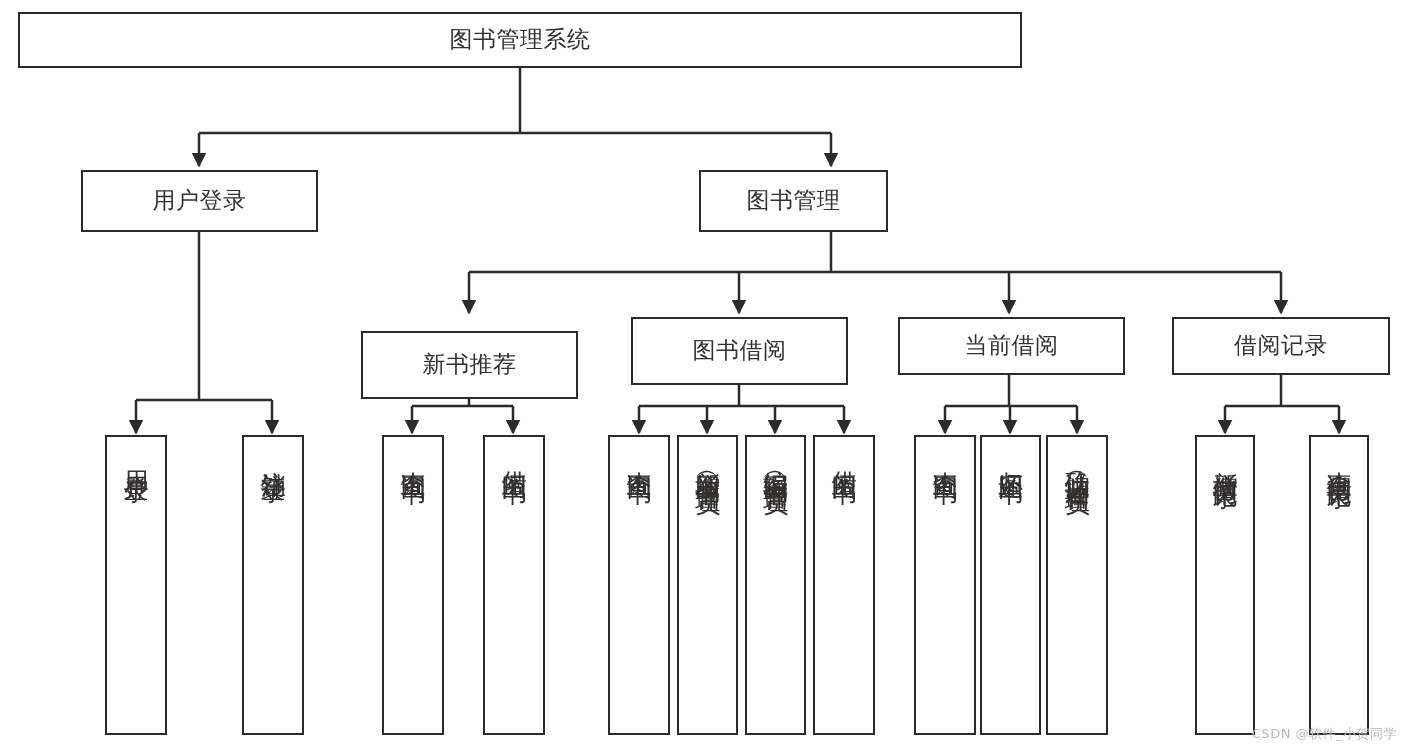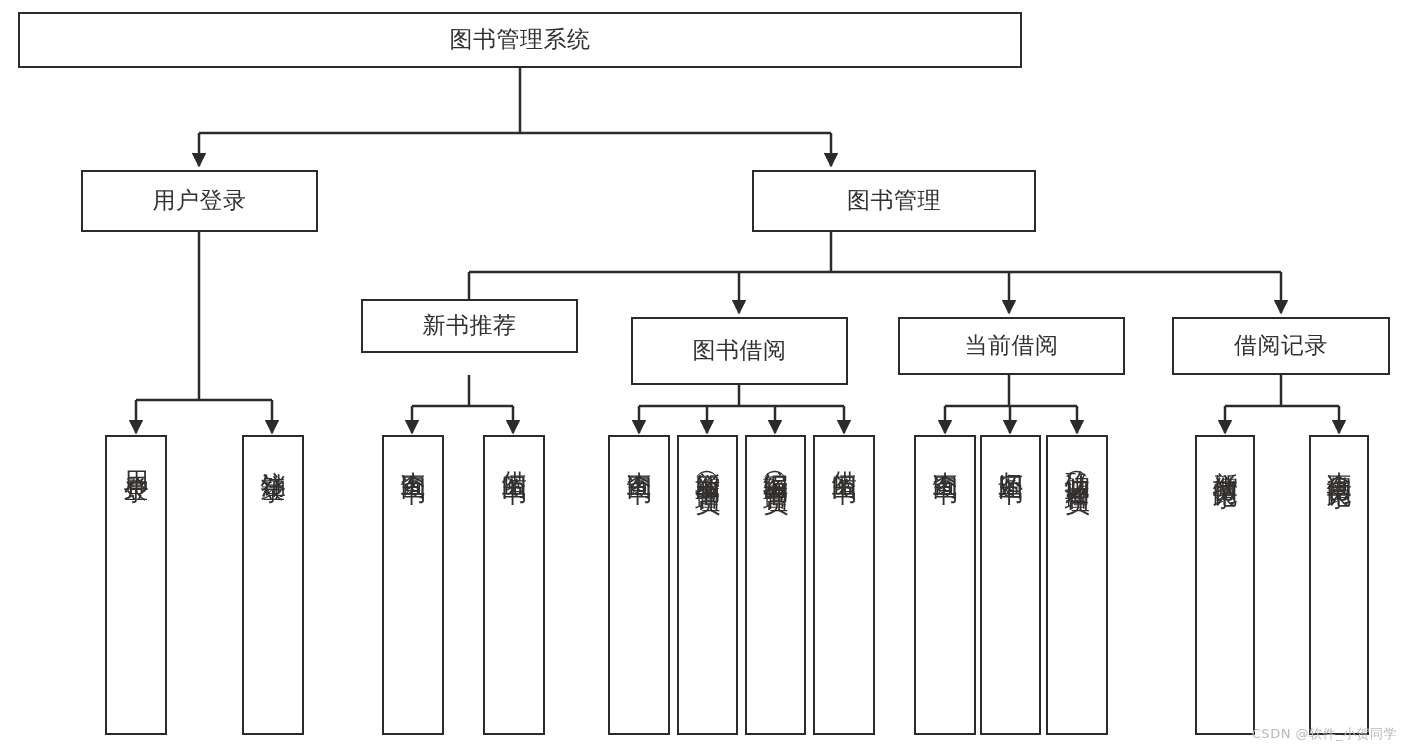--- a/index.html
+++ b/index.html
@@ -133,25 +133,25 @@
     </g>
   </svg>
 
   <div class="node h root" style="left:18px; top:12px; width:1004px; height:56px;">
     <span class="node-label">图书管理系统</span>
   </div>
 
   <div class="node h" style="left:81px; top:170px; width:237px; height:62px;">
     <span class="node-label">用户登录</span>
   </div>
-  <div class="node h" style="left:752px; top:170px; width:284px; height:62px;">
+  <div class="node h" style="left:699px; top:170px; width:189px; height:62px;">
     <span class="node-label">图书管理</span>
   </div>
 
-  <div class="node h" style="left:361px; top:299px; width:217px; height:54px;">
+  <div class="node h" style="left:361px; top:331px; width:217px; height:68px;">
     <span class="node-label">新书推荐</span>
   </div>
   <div class="node h" style="left:631px; top:317px; width:217px; height:68px;">
     <span class="node-label">图书借阅</span>
   </div>
   <div class="node h" style="left:898px; top:317px; width:227px; height:58px;">
     <span class="node-label">当前借阅</span>
   </div>
   <div class="node h" style="left:1172px; top:317px; width:218px; height:58px;">
     <span class="node-label">借阅记录</span>

